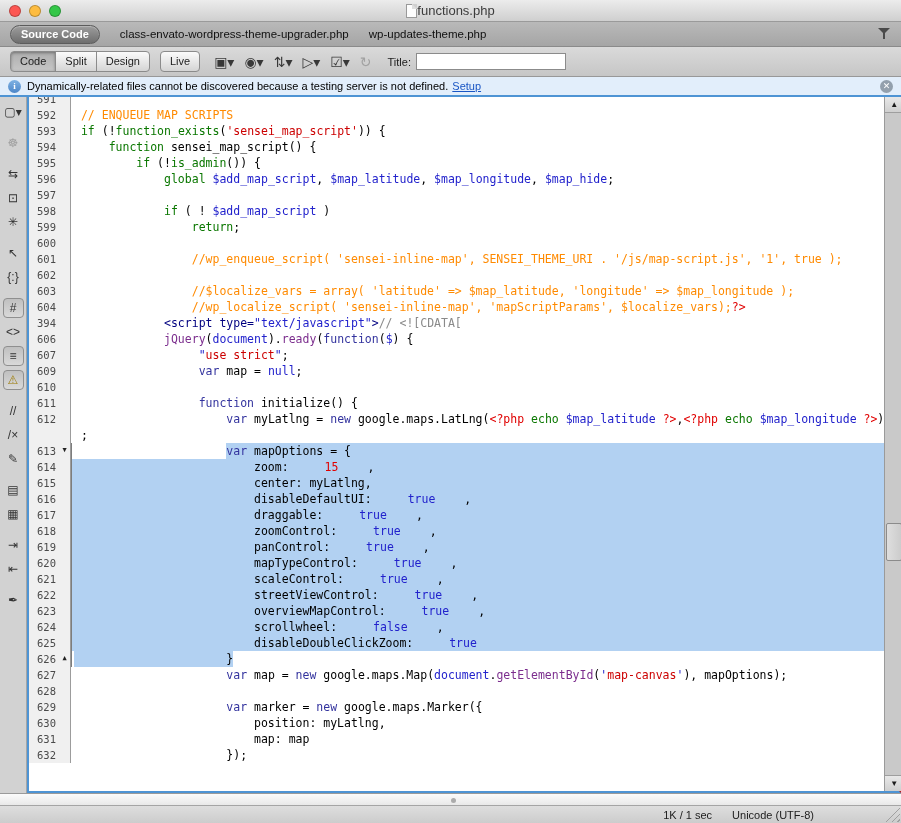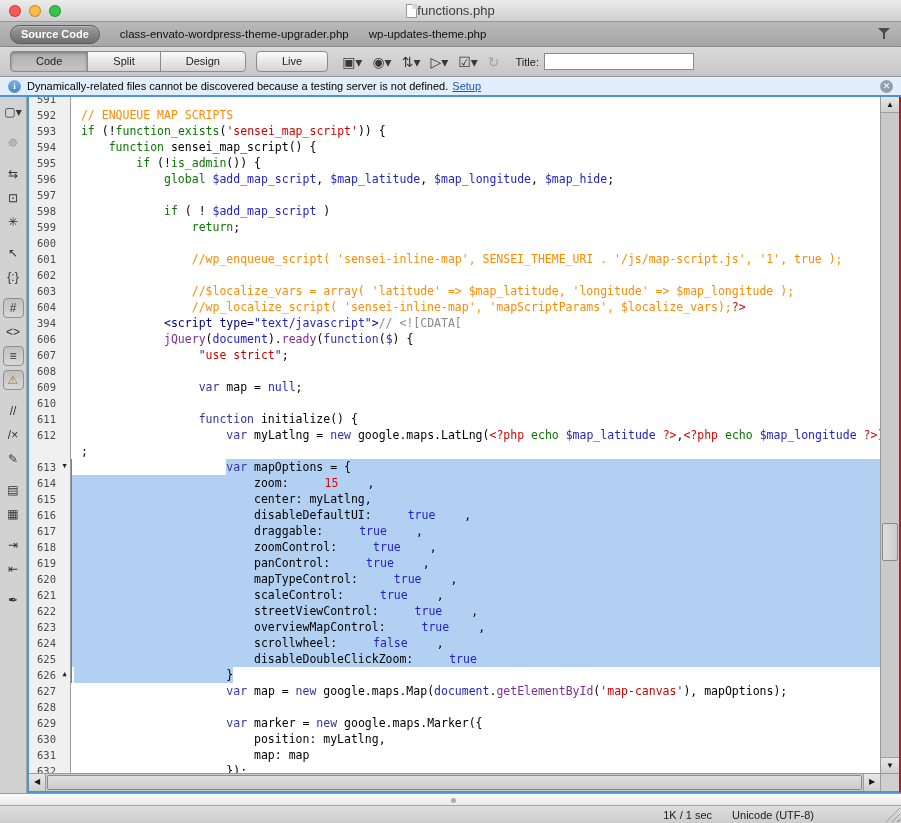--- a/index.html
+++ b/index.html
@@ -15,21 +15,21 @@
   
   .tabbar{height:25px;background:linear-gradient(#b9b9b9,#a5a5a5);border-bottom:1px solid #8a8a8a;display:flex;align-items:center;padding:0 10px;gap:20px;flex:0 0 25px;}
   .pill{background:linear-gradient(#9d9d9d,#6e6e6e);color:#fff;font-size:11px;font-weight:bold;padding:2px 10px 3px;border-radius:10px;border:1px solid #5c5c5c;box-shadow:inset 0 1px 1px rgba(255,255,255,.3);}
   .relfile{font-size:11.5px;color:#101010;}
   .funnel{margin-left:auto;width:13px;height:14px;position:relative;}
   .funnel::before{content:"";position:absolute;top:1px;left:0;border-left:6px solid transparent;border-right:6px solid transparent;border-top:6px solid #4a4a4a;}
   .funnel::after{content:"";position:absolute;top:6px;left:5px;width:2px;height:6px;background:#4a4a4a;}
   
   .toolbar{height:30px;background:linear-gradient(#dadada,#c6c6c6);border-bottom:1px solid #989898;display:flex;align-items:center;padding:0 10px;flex:0 0 30px;}
   .btngroup{display:flex;}
-  .tbtn{font-size:11px;color:#1d1d1d;background:linear-gradient(#fbfbfb,#d4d4d4);border:1px solid #8b8b8b;padding:3px 25px 4px;margin-left:-1px;}
+  .tbtn{font-size:11px;color:#1d1d1d;background:linear-gradient(#fbfbfb,#d4d4d4);border:1px solid #8b8b8b;padding:3px 9px 4px;margin-left:-1px;}
   .tbtn:first-child{border-radius:4px 0 0 4px;margin-left:0;}
   .tbtn:last-child{border-radius:0 4px 4px 0;}
   .tbtn.pressed{background:linear-gradient(#aeaeae,#c6c6c6);box-shadow:inset 0 1px 3px rgba(0,0,0,.35);}
   .tbtn.solo{border-radius:4px;margin-left:10px;}
   .ticons{display:flex;align-items:center;margin-left:14px;gap:10px;}
   .ticon{font-size:14px;color:#383838;line-height:1;}
   .ticon.disabled{color:#a2a2a2;}
   .title-label{font-size:11px;color:#1d1d1d;margin-left:16px;}
   .title-input{width:150px;height:17px;border:1px solid #8b8b8b;background:#fff;margin-left:5px;font-size:11px;padding:0 3px;}
   
@@ -38,21 +38,21 @@
   .setup-link{color:#1a56c4;text-decoration:underline;margin-left:4px;cursor:pointer;}
   .close-icon{margin-left:auto;width:13px;height:13px;border-radius:50%;background:#93a0ad;color:#fff;font-size:9px;display:flex;align-items:center;justify-content:center;}
   
   .main{flex:1 1 auto;display:flex;min-height:0;}
   .coding-toolbar{width:27px;background:#d2d2d2;border-right:1px solid #a5a5a5;display:flex;flex-direction:column;align-items:center;padding-top:5px;flex:0 0 27px;}
   .sicon{width:21px;height:20px;display:flex;align-items:center;justify-content:center;font-size:12px;color:#333;margin-bottom:4px;line-height:1;}
   .sicon.gap{margin-top:7px;}
   .sicon.pressed{background:linear-gradient(#c0c0c0,#d9d9d9);border:1px solid #8f8f8f;border-radius:4px;}
   .sicon.disabled{color:#9f9f9f;}
   .sicon.warn{color:#9c7a00;}
-  .editor{flex:1;display:flex;flex-direction:column;border-left:2px solid #4e94d4;border-right:2px solid #b91c1c;border-bottom:2px solid #4e94d4;min-width:0;background:#fff;}
+  .editor{flex:1;display:flex;flex-direction:row;border-left:2px solid #4e94d4;border-right:2px solid #b91c1c;border-bottom:2px solid #4e94d4;min-width:0;background:#fff;}
   .editor-content{flex:1;display:flex;min-height:0;}
   .lines-viewport{flex:1;overflow:hidden;min-width:0;}
   .lines{margin-top:-6px;}
   .row{display:flex;height:16px;font-family:"DejaVu Sans Mono",monospace;font-size:11.5px;line-height:16px;}
   .ln{width:30px;min-width:30px;background:#f0f0f0;color:#4a4a4a;text-align:right;padding-right:3px;font-size:10.5px;}
   .fold{width:12px;min-width:12px;background:#f0f0f0;border-right:1px solid #9c9c9c;font-size:7px;line-height:15px;color:#222;text-align:center;}
   .code{flex:1;white-space:pre;display:flex;min-width:0;overflow:hidden;padding-left:3px;}
   .tk{white-space:pre;}
   .selbg{background:#b2d1f2;white-space:pre;}
   .sel-full .code{background:#b2d1f2;gap:29px;}
@@ -234,25 +234,20 @@
                 <span class="ln">606</span>
                 <span class="fold"></span>
                 <div class="code"><span class="tk b">             </span><span class="tk p">jQuery</span><span class="tk b">(</span><span class="tk v">document</span><span class="tk b">).</span><span class="tk p">ready</span><span class="tk b">(</span><span class="tk k">function</span><span class="tk b">(</span><span class="tk v">$</span><span class="tk b">) {</span></div>
               </div>
               <div class="row">
                 <span class="ln">607</span>
                 <span class="fold"></span>
                 <div class="code"><span class="tk b">                  </span><span class="tk v">"</span><span class="tk s">use strict</span><span class="tk v">"</span><span class="tk b">;</span></div>
               </div>
               <div class="row">
-                <span class="ln">608</span>
-                <span class="fold"></span>
-                <div class="code"></div>
-              </div>
-              <div class="row">
                 <span class="ln">609</span>
                 <span class="fold"></span>
                 <div class="code"><span class="tk b">                  </span><span class="tk k">var</span><span class="tk b"> map = </span><span class="tk v">null</span><span class="tk b">;</span></div>
               </div>
               <div class="row">
                 <span class="ln">610</span>
                 <span class="fold"></span>
                 <div class="code"></div>
               </div>
               <div class="row">

